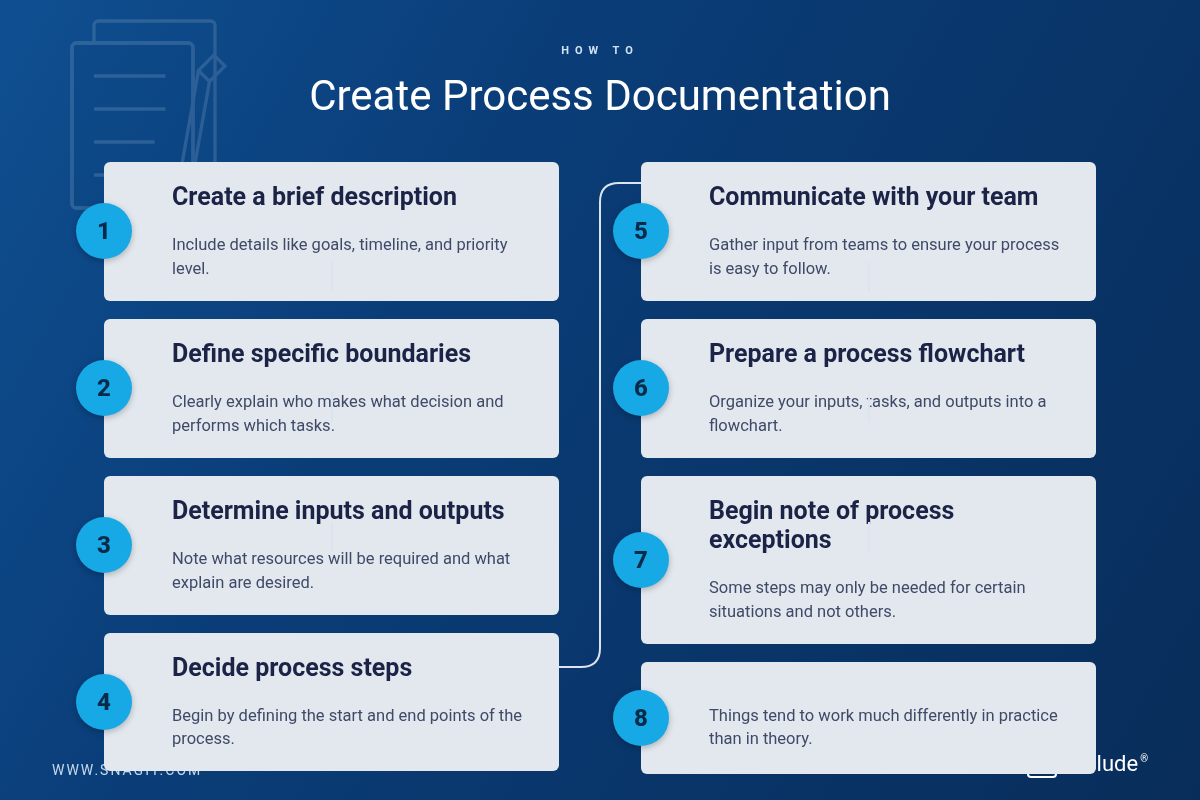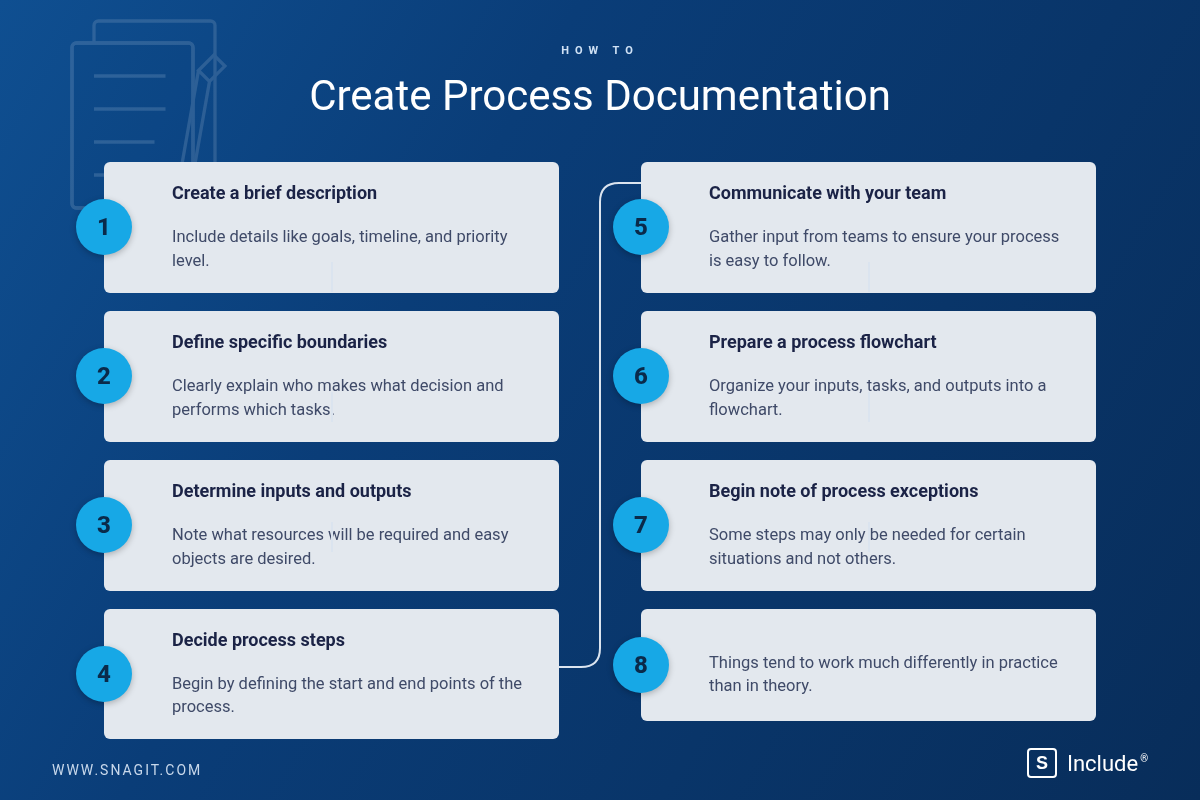--- a/index.html
+++ b/index.html
@@ -71,21 +71,21 @@
     background: #17a8e6;
     color: #0a2a4a;
     font-weight: 800;
     font-size: 24px;
     display: flex;
     align-items: center;
     justify-content: center;
     box-shadow: 0 2px 6px rgba(0,0,0,0.25);
   }
   .card-title {
-    font-size: 18px;
+    font-size: 25px;
     font-weight: 700;
     color: #1b2346;
     margin-bottom: 6px;
   }
   .card-text {
     font-size: 16.5px;
     line-height: 1.45;
     color: #3f4a68;
     margin-top: 22px;
   }
@@ -188,21 +188,21 @@
       <div class="card-text">Include details like goals, timeline, and priority level.</div>
     </div>
     <div class="card">
       <div class="badge">2</div>
       <div class="card-title">Define specific boundaries</div>
       <div class="card-text">Clearly explain who makes what decision and performs which tasks.</div>
     </div>
     <div class="card">
       <div class="badge">3</div>
       <div class="card-title">Determine inputs and outputs</div>
-      <div class="card-text">Note what resources will be required and easy objects are desired.</div>
+      <div class="card-text">Note what resources will be required and what explain are desired.</div>
     </div>
     <div class="card">
       <div class="badge">4</div>
       <div class="card-title">Decide process steps</div>
       <div class="card-text">Begin by defining the start and end points of the process.</div>
     </div>
   </div>
 
   <div class="col" style="position:relative;">
     <div class="pipe" style="top:100px; height:30px;"></div>

